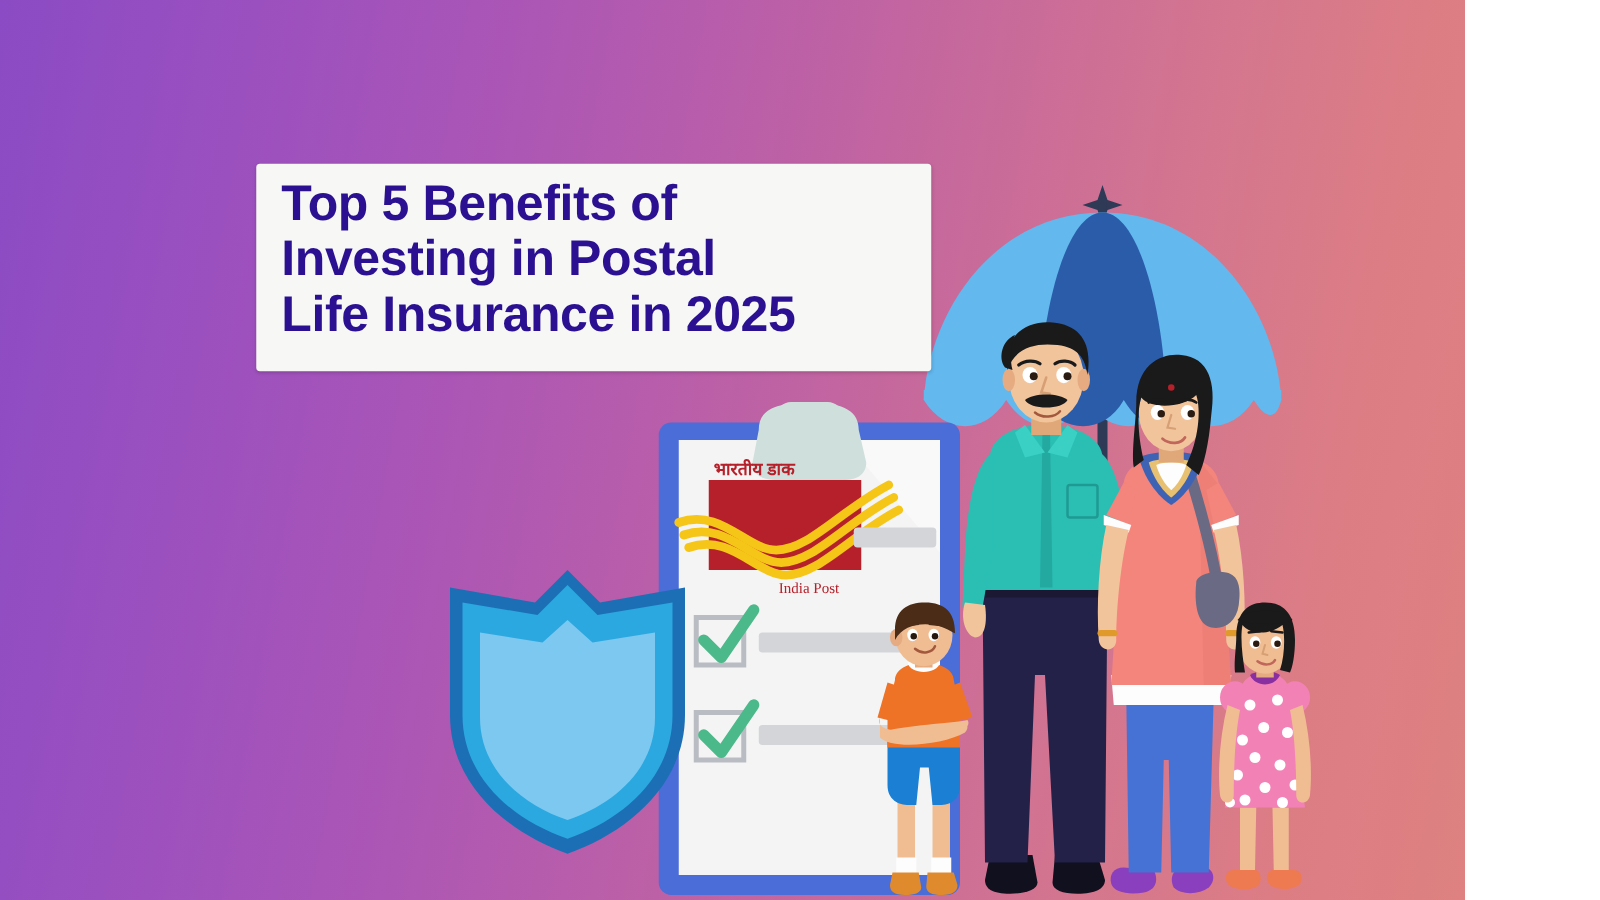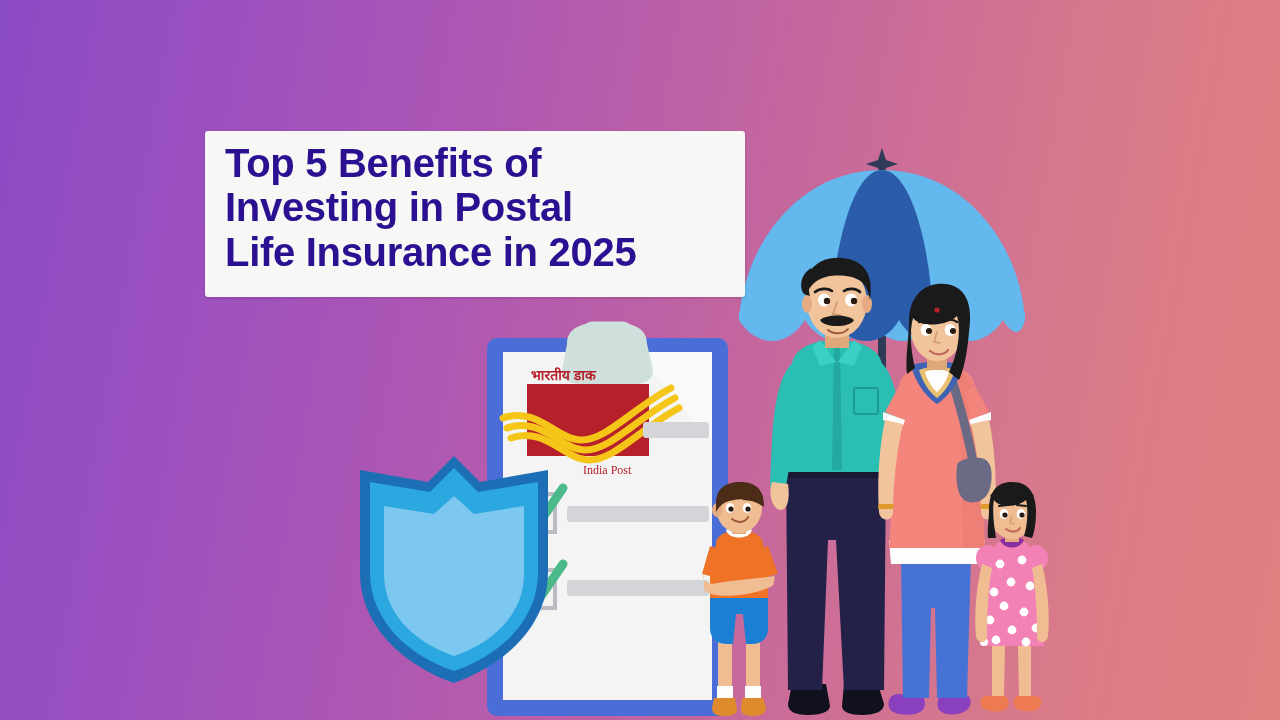--- a/index.html
+++ b/index.html
@@ -2,21 +2,21 @@
 <html><head>
 <meta charset="utf-8">
 <title>Postal Life Insurance Banner</title>
 <style>
   html,body{margin:0;padding:0;}
   body{
     width:1280px;height:720px;overflow:hidden;
     font-family:"Liberation Sans",sans-serif;
   }
   #banner{
-    position:relative;width:1280px;height:720px;overflow:hidden;
+    position:relative;width:1172px;height:720px;overflow:hidden;
     background:linear-gradient(100deg,#8b4bc4 0%,#9b50bf 16%,#ab56b6 32%,#bb5fa8 48%,#c86a9a 62%,#d4768e 76%,#dc7d85 88%,#de8180 100%);
   }
   
   #title-box{
     position:absolute;left:205px;top:131px;width:540px;height:166px;
     background:#f7f7f5;border-radius:3px;
     box-shadow:0 1px 3px rgba(0,0,0,.18);
     z-index:60;
   }
   #title-text{
@@ -24,21 +24,21 @@
     color:#2b1191;
     font-size:40px;line-height:1.11;font-weight:bold;
     letter-spacing:-0.3px;
     white-space:pre-line;
   }
   
   #umbrella{position:absolute;left:735px;top:140px;width:300px;height:300px;z-index:10;}
   
   #shield{position:absolute;left:352px;top:452px;width:205px;height:235px;z-index:40;}
   
-  #clipboard{position:absolute;left:485px;top:322px;width:245px;height:398px;z-index:20;}
+  #clipboard{position:absolute;left:525px;top:322px;width:245px;height:398px;z-index:20;}
   
   #family{position:absolute;left:660px;top:270px;width:430px;height:450px;z-index:50;}
   .fig{position:absolute;}
   #fig-boy{left:28px;top:216px;width:105px;height:234px;z-index:55;}
   #fig-man{left:110px;top:0px;width:135px;height:450px;z-index:52;}
   #fig-woman{left:215px;top:38px;width:125px;height:412px;z-index:53;}
   #fig-girl{left:300px;top:224px;width:105px;height:226px;z-index:56;}
   svg{display:block;overflow:visible;}
 </style>
 </head>

